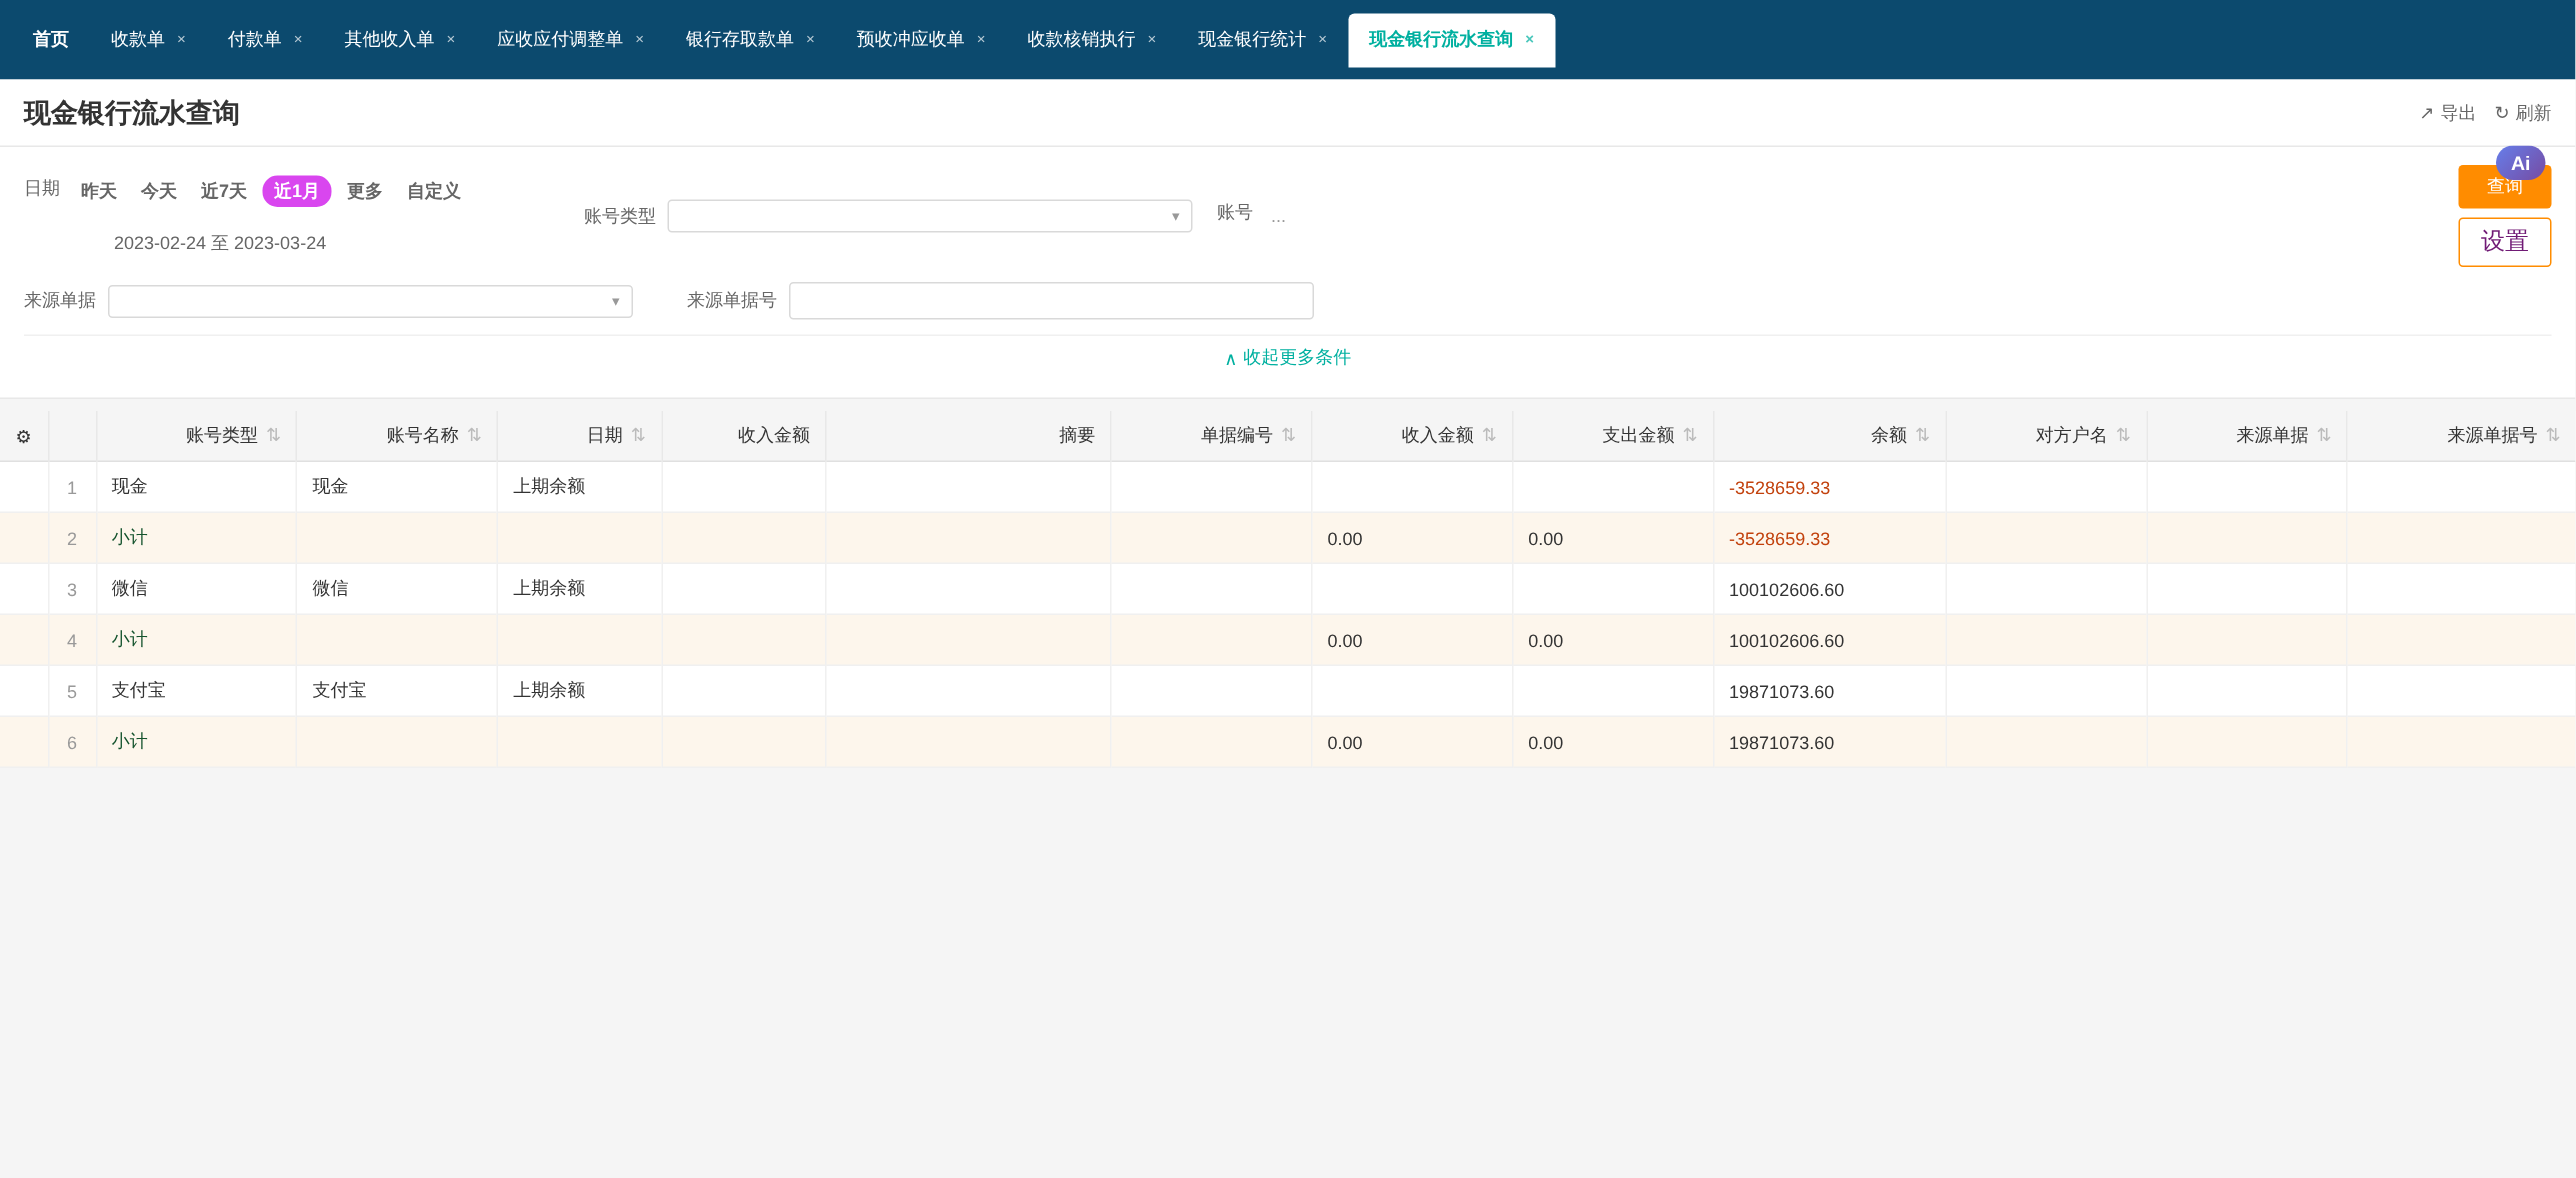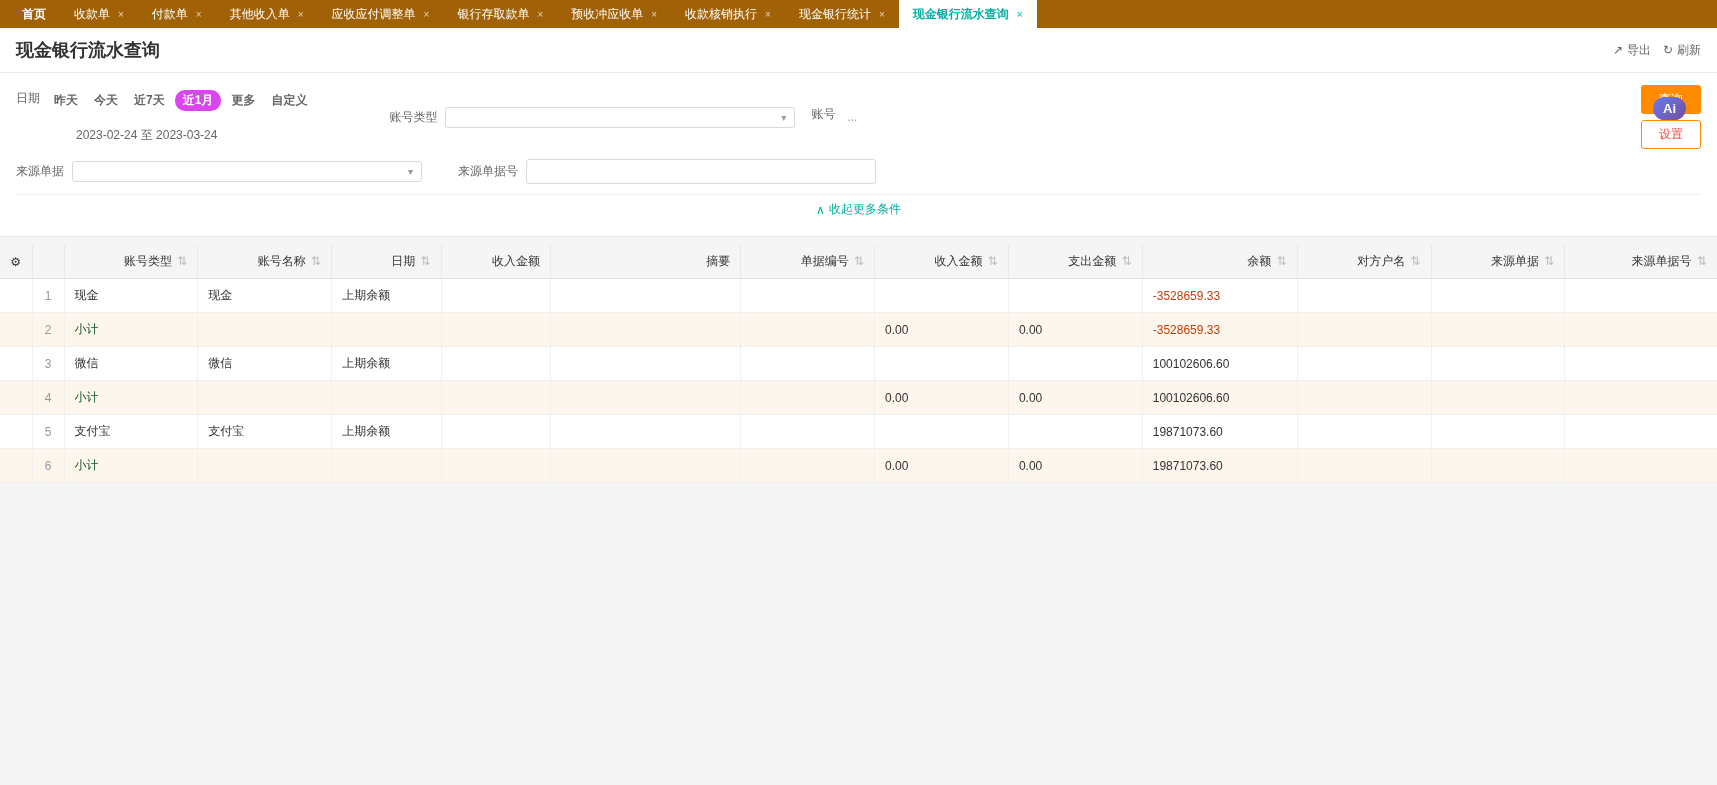--- a/index.html
+++ b/index.html
@@ -1,23 +1,23 @@
 <!DOCTYPE html>
 <html><head>
   <meta charset="utf-8">
   <style>
     * { box-sizing: border-box; margin: 0; padding: 0; }
     body { font-family: "Microsoft YaHei", "PingFang SC", sans-serif; font-size: 12px; background: #f5f5f5; color: #333; }
 
     
     .top-nav {
-      background: #a16207;
-      display: flex;
-      align-items: center;
-      height: 28px;
+      background: #0c4a6e;
+      display: flex;
+      align-items: center;
+      height: 53px;
       padding: 0 8px;
       gap: 0;
     }
     .nav-item {
       color: #fff;
       padding: 0 14px;
       height: 36px;
       display: flex;
       align-items: center;
       cursor: pointer;
@@ -138,26 +138,26 @@
       background: #ff8c00;
       color: #fff;
       border: none;
       padding: 6px 18px;
       border-radius: 3px;
       cursor: pointer;
       font-size: 12px;
     }
     .btn-settings {
       background: #fff;
-      color: #ef4444;
+      color: #701a75;
       border: 1px solid #ff8c00;
       padding: 5px 14px;
       border-radius: 3px;
       cursor: pointer;
-      font-size: 12px;
+      font-size: 16px;
     }
     .collapse-bar {
       text-align: center;
       padding: 6px;
       cursor: pointer;
       color: #00b0a0;
       font-size: 12px;
       display: flex;
       align-items: center;
       justify-content: center;
@@ -206,21 +206,21 @@
     tbody td:last-child { border-right: none; }
     .row-num { color: #999; text-align: center; }
     .subtotal-label { color: #14532d; font-weight: 400; }
     .amount-neg { color: #c2410c; }
     .th-gear { text-align: center; }
 
     
     .ai-badge {
       position: fixed;
       top: 97px;
-      right: 31px;
+      right: 20px;
       background: linear-gradient(135deg, #667eea, #764ba2);
       color: #fff;
       padding: 4px 10px;
       border-radius: 12px;
       font-size: 13px;
       font-weight: bold;
       cursor: pointer;
     }
 
     .chevron-down { font-size: 10px; color: #999; }

